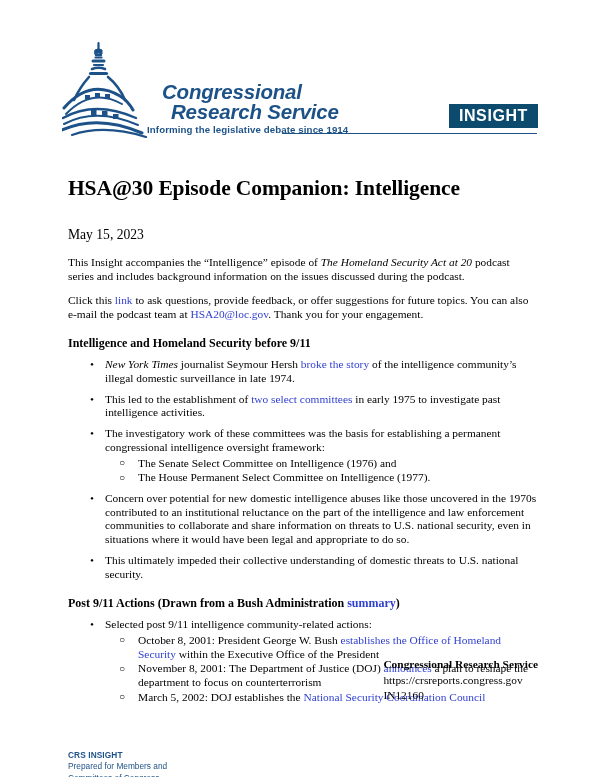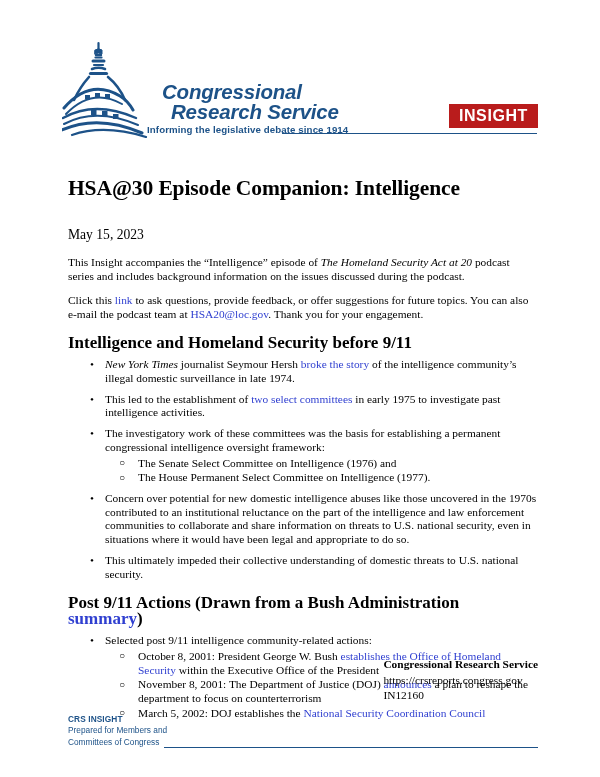--- a/index.html
+++ b/index.html
@@ -77,21 +77,21 @@
     left: 282px;
     top: 95px;
     width: 255px;
     height: 1px;
     background: #1d5288;
   }
   .insight-badge {
     position: absolute;
     right: 62px;
     top: 66px;
-    background: #b91c1c;
+    background: #0c4a6e;
     color: #ffffff;
     font-family: "Liberation Sans", sans-serif;
     font-weight: bold;
     font-size: 16px;
     letter-spacing: 0.6px;
     padding: 3px 10px 4px 10px;
     line-height: 17px;
   }
 
   
@@ -116,21 +116,21 @@
   }
   p.para {
     font-size: 11.4px;
     line-height: 13.6px;
     margin: 0 0 11px 0;
     text-align: left;
   }
   .sec-head {
     font-family: "Liberation Serif", serif;
     font-weight: bold;
-    font-size: 17px;
+    font-size: 12px;
     line-height: 16px;
     margin: 14px 0 7px 0;
   }
   a.link, .link {
     color: #2f3fd0;
     text-decoration: none;
   }
   .ital { font-style: italic; }
 
   ul.lvl1 {
@@ -190,20 +190,21 @@
     top: 714px;
     width: 470px;
     color: #1d5288;
     font-family: "Liberation Sans", sans-serif;
   }
   .footer .f-title {
     font-size: 8.3px;
     font-weight: bold;
     letter-spacing: 0.1px;
     line-height: 11px;
+    margin-top: 36px;
   }
   .footer .f-line {
     font-size: 8.3px;
     line-height: 11.5px;
     white-space: nowrap;
   }
   .footer .f-row {
     display: flex;
     align-items: flex-end;
   }

